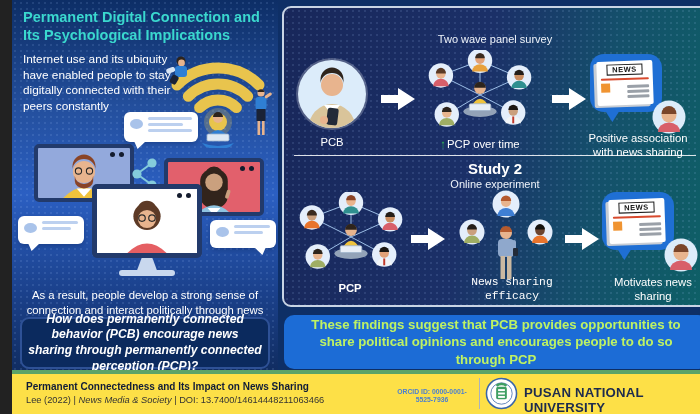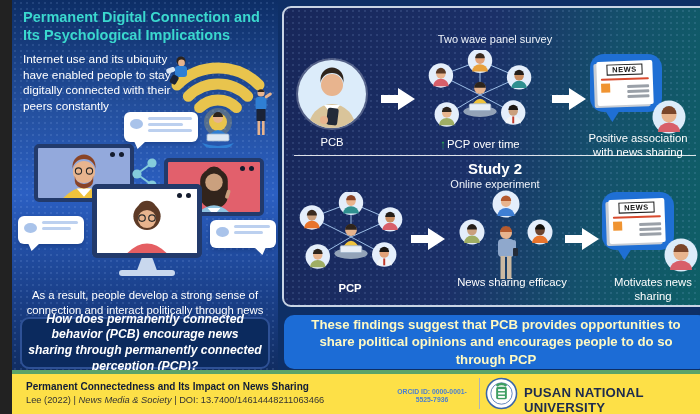--- a/index.html
+++ b/index.html
@@ -65,21 +65,21 @@
   .nl { height:2.5px; background:#9aa0a8; border-radius:1px; margin:2.5px 0; }
   .nl.r { background:#d84a2e; }
   .nrow { display:flex; gap:3px; }
   .nblock { width:9px; height:9px; background:#f09432; }
   .ncol { flex:1; }
   .nb-avatar { position:absolute; right:0; bottom:0; }
 
   
   .conclusion { left:272px; top:315px; width:424px; height:54px; background:#1c6cd6; border-radius:10px;
     display:flex; align-items:center; justify-content:center; padding:2px 10px; }
-  .conclusion p { color:#fef9c3; font-weight:bold; font-size:13.2px; line-height:1.3; text-align:center; }
+  .conclusion p { color:#bef264; font-weight:bold; font-size:13.2px; line-height:1.3; text-align:center; }
 
   
   .green-line { left:0; top:370px; width:700px; height:4px; background:#5ba468; }
   .footer { left:0; top:374px; width:700px; height:40px; background:#fde047; }
   .paper-title { position:absolute; left:14px; top:7px; color:#101c38; font-size:10px; font-weight:bold; }
   .citation { position:absolute; left:14px; top:21px; color:#333; font-size:9.3px; }
   .orcid { position:absolute; left:378px; top:14px; width:84px; color:#4a7fd0; font-size:6.8px; font-weight:bold; text-align:center; line-height:1.2; }
   .vdiv { position:absolute; left:467px; top:4px; width:1px; height:31px; background:#aab2bf; }
   .seal { position:absolute; left:473px; top:3px; width:33px; height:33px; }
   .pnu { position:absolute; left:512px; top:11px; color:#1d2b4e; font-size:13.2px; font-weight:bold; letter-spacing:0.2px; }
@@ -394,21 +394,21 @@
       <g>
         <circle cx="50" cy="43" r="6" fill="#e8b48e"></circle>
         <path d="M44,42 a6,6 0 0 1 12,0" fill="#b55a2e"></path>
         <rect x="42" y="49" width="16" height="18" rx="4" fill="#8fa8cc"></rect>
         <rect x="44.5" y="66" width="4.5" height="23" fill="#cbb9a2"></rect>
         <rect x="51" y="66" width="4.5" height="23" fill="#cbb9a2"></rect>
         <rect x="56" y="50" width="4" height="12" rx="2" fill="#8fa8cc"></rect>
         <rect x="57" y="58" width="5" height="8" rx="1" fill="#222a38"></rect>
       </g>
     </svg>
-    <div class="step-label" style="left:168px; top:268px; width:120px;">News sharing efficacy</div>
+    <div class="step-label" style="left:168px; top:268px; width:120px;font-family:Liberation Mono, monospace;">News sharing efficacy</div>
 
     <svg class="arrow" style="left:281px; top:220px;" viewBox="0 0 34 22">
       <polygon points="0,7 17,7 17,0 34,11 17,22 17,15 0,15"></polygon>
     </svg>
 
     <div class="news-bubble" style="left:318px; top:184px;">
       <div class="bubble">
           <span class="tail"></span>
         <div class="paper">
           <div class="nhead">NEWS</div>

